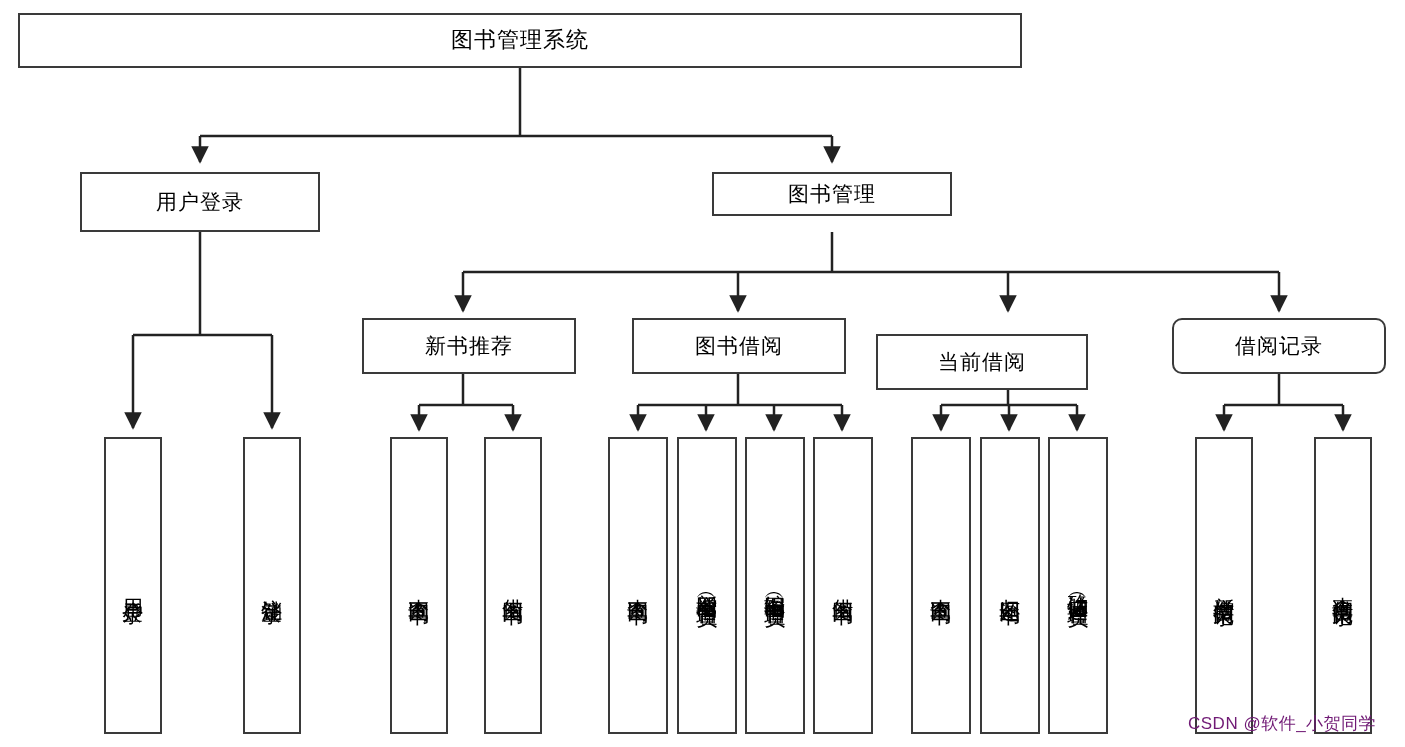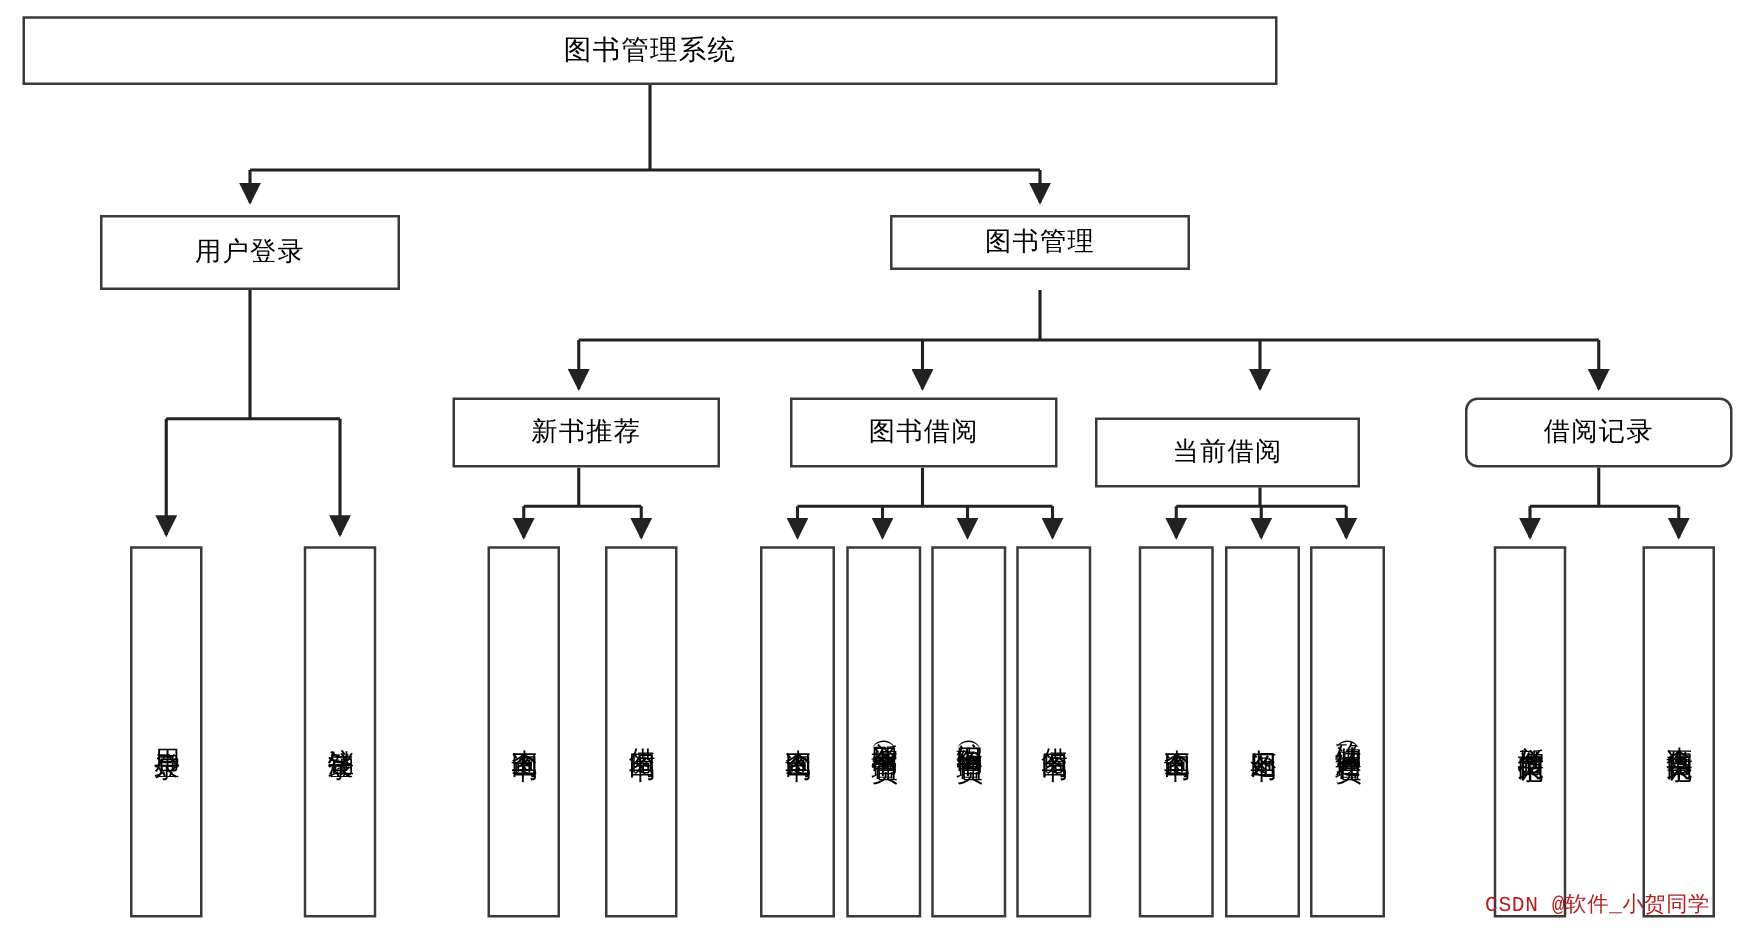--- a/index.html
+++ b/index.html
@@ -57,25 +57,24 @@
     white-space: nowrap;
   }
   .node .label {
     display: block;
   }
   .watermark {
     position: absolute;
     left: 1188px;
     top: 712px;
     font-size: 17px;
-    color: #b91c1c;
+    color: #701a75;
     letter-spacing: 0.5px;
     white-space: nowrap;
     z-index: 3;
-    font-family: Liberation Mono, monospace;
   }
 </style>
 </head>
 <body>
 
 <div id="diagram">
 
   <svg id="connectors" viewBox="0 0 1405 747" xmlns="http://www.w3.org/2000/svg">
     <defs>
       <marker id="arrow" viewBox="0 0 10 10" refX="9" refY="5" markerWidth="7" markerHeight="7" orient="auto-start-reverse">

